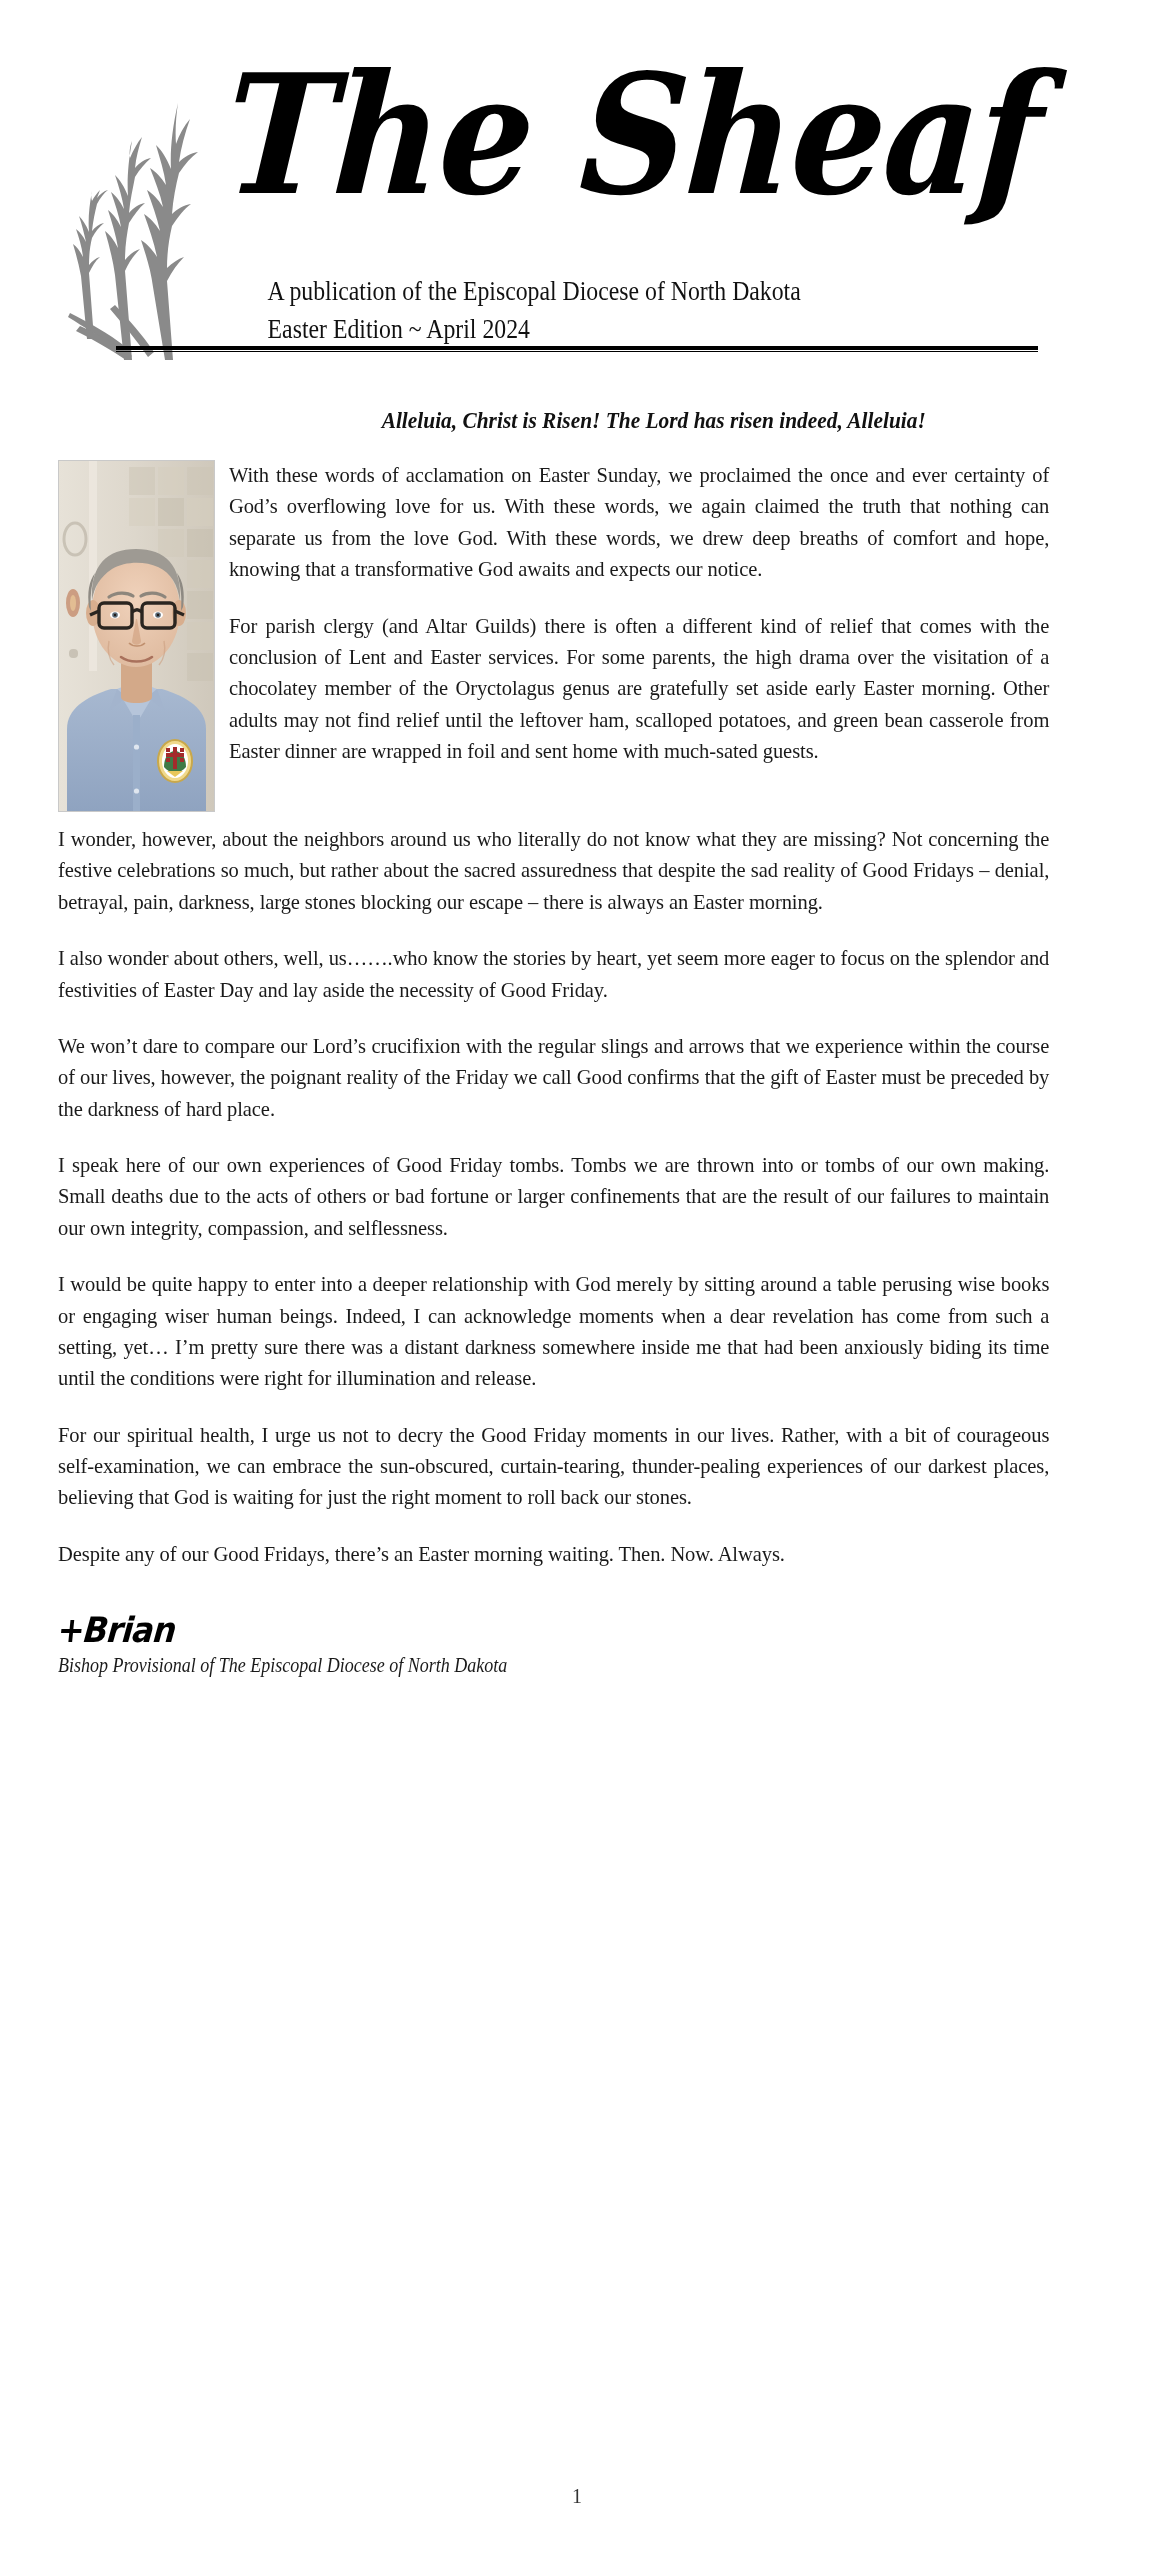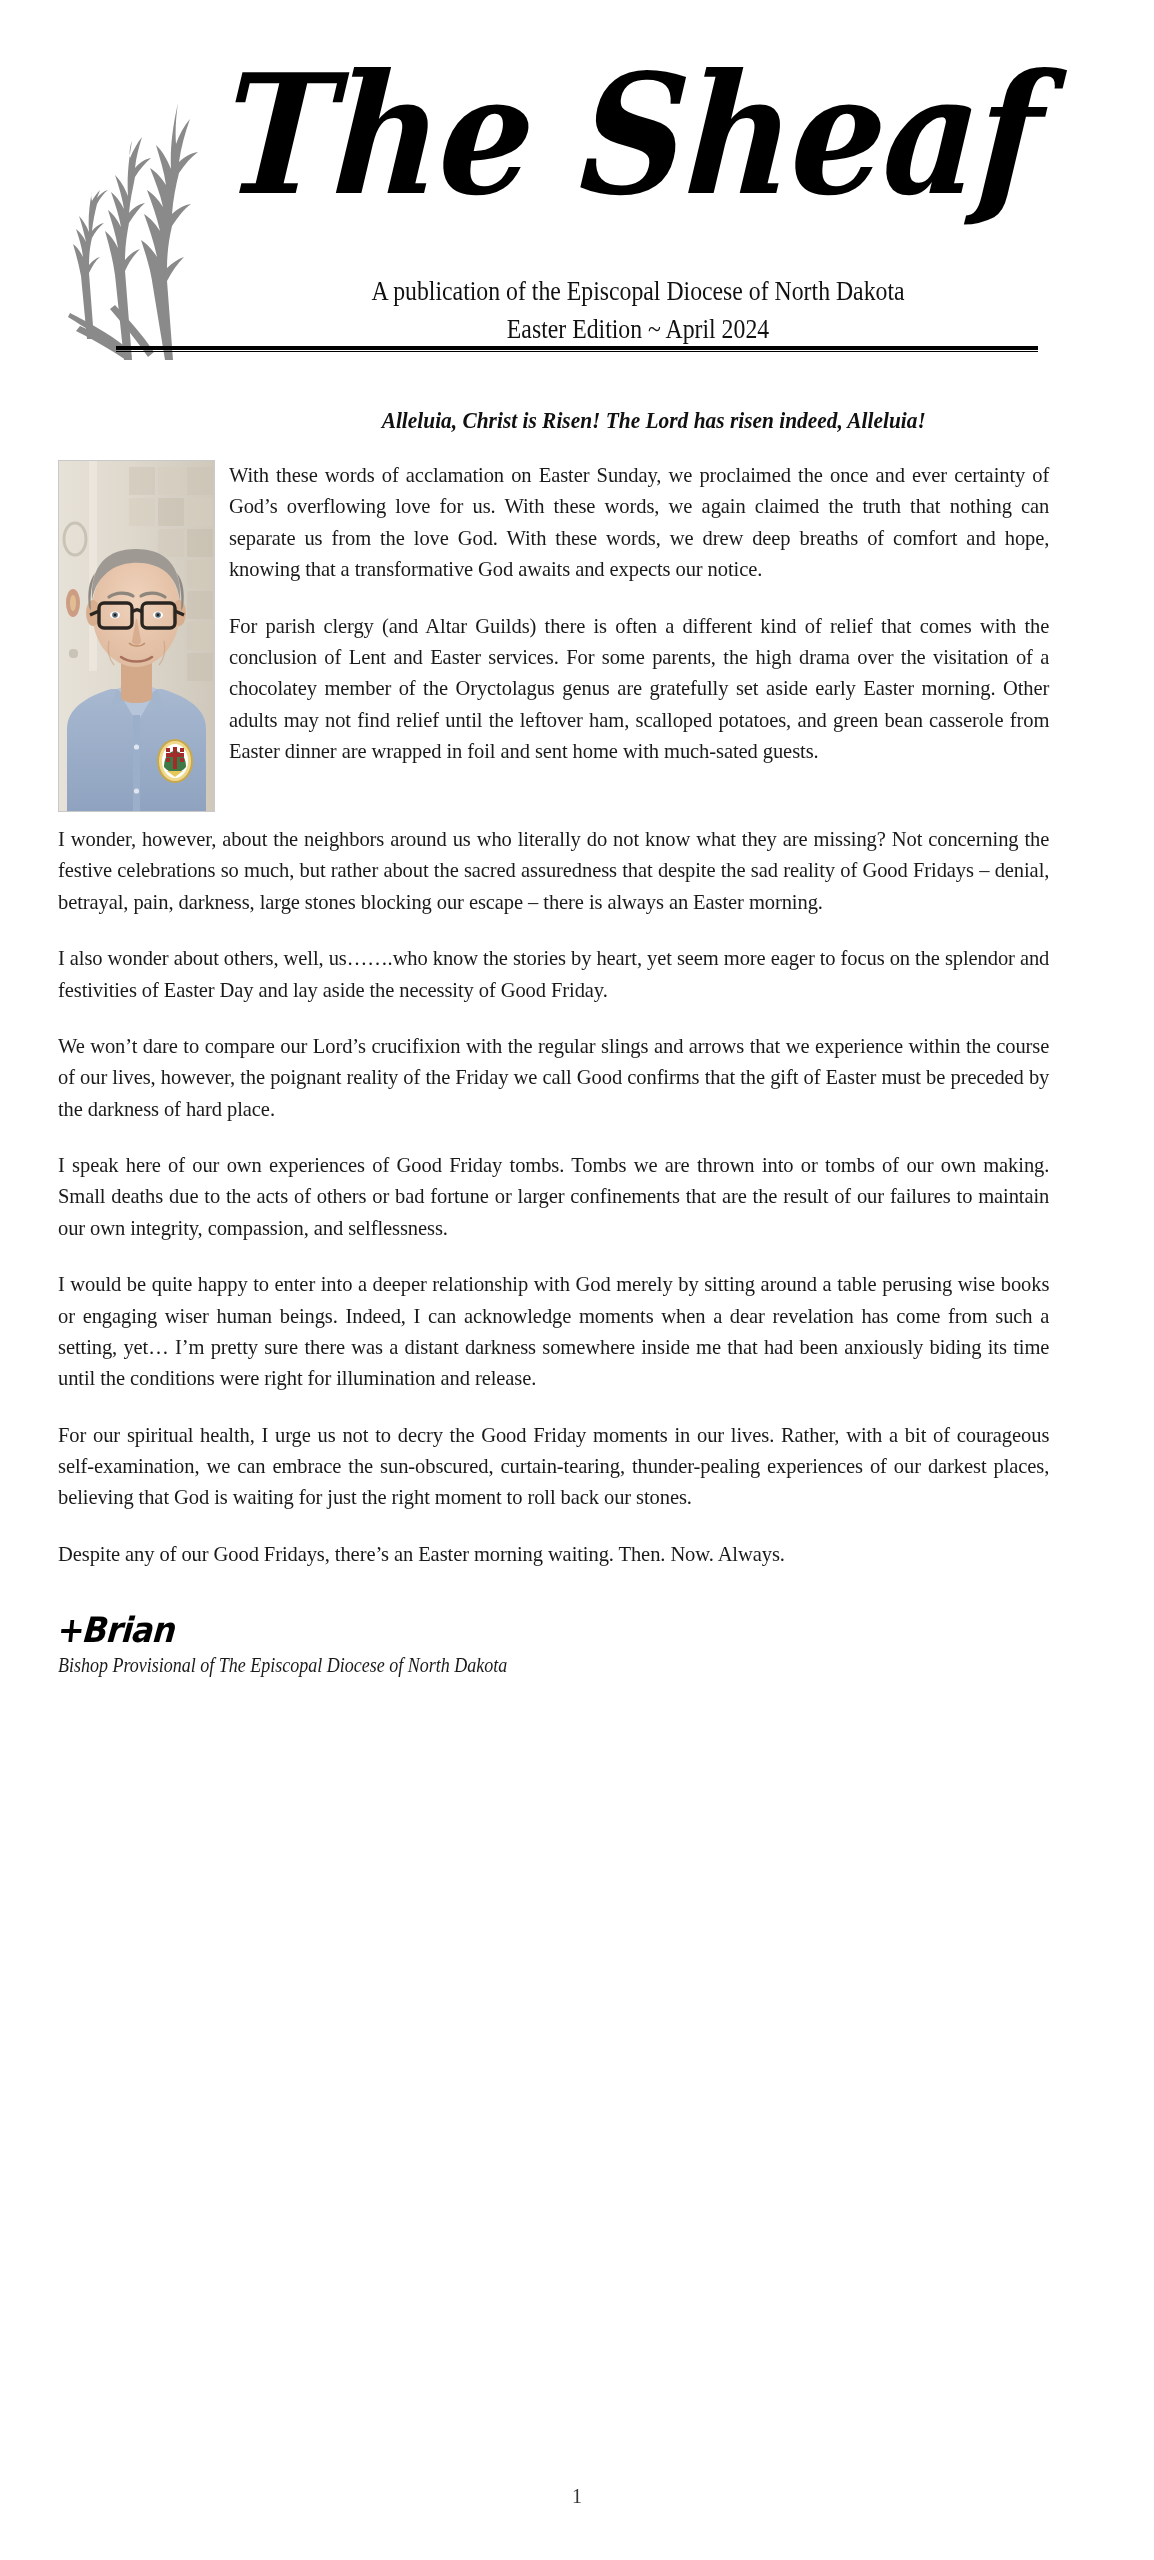--- a/index.html
+++ b/index.html
@@ -55,24 +55,24 @@
     letter-spacing: -2px;
     color: #000;
     margin: 0;
     transform: scaleY(1.12) skewX(-4deg);
     transform-origin: center top;
     white-space: nowrap;
   }
 
   .subtitle-block {
     position: absolute;
-    left: 150px;
+    left: 158px;
     top: 272px;
     width: 860px;
-    text-align: center;
+    text-align: left;
   }
   .subtitle-line {
     font-family: "Liberation Serif", serif;
     font-size: 27px;
     line-height: 1.42;
     color: #111;
     transform: scaleX(0.88);
     white-space: nowrap;
   }
 

